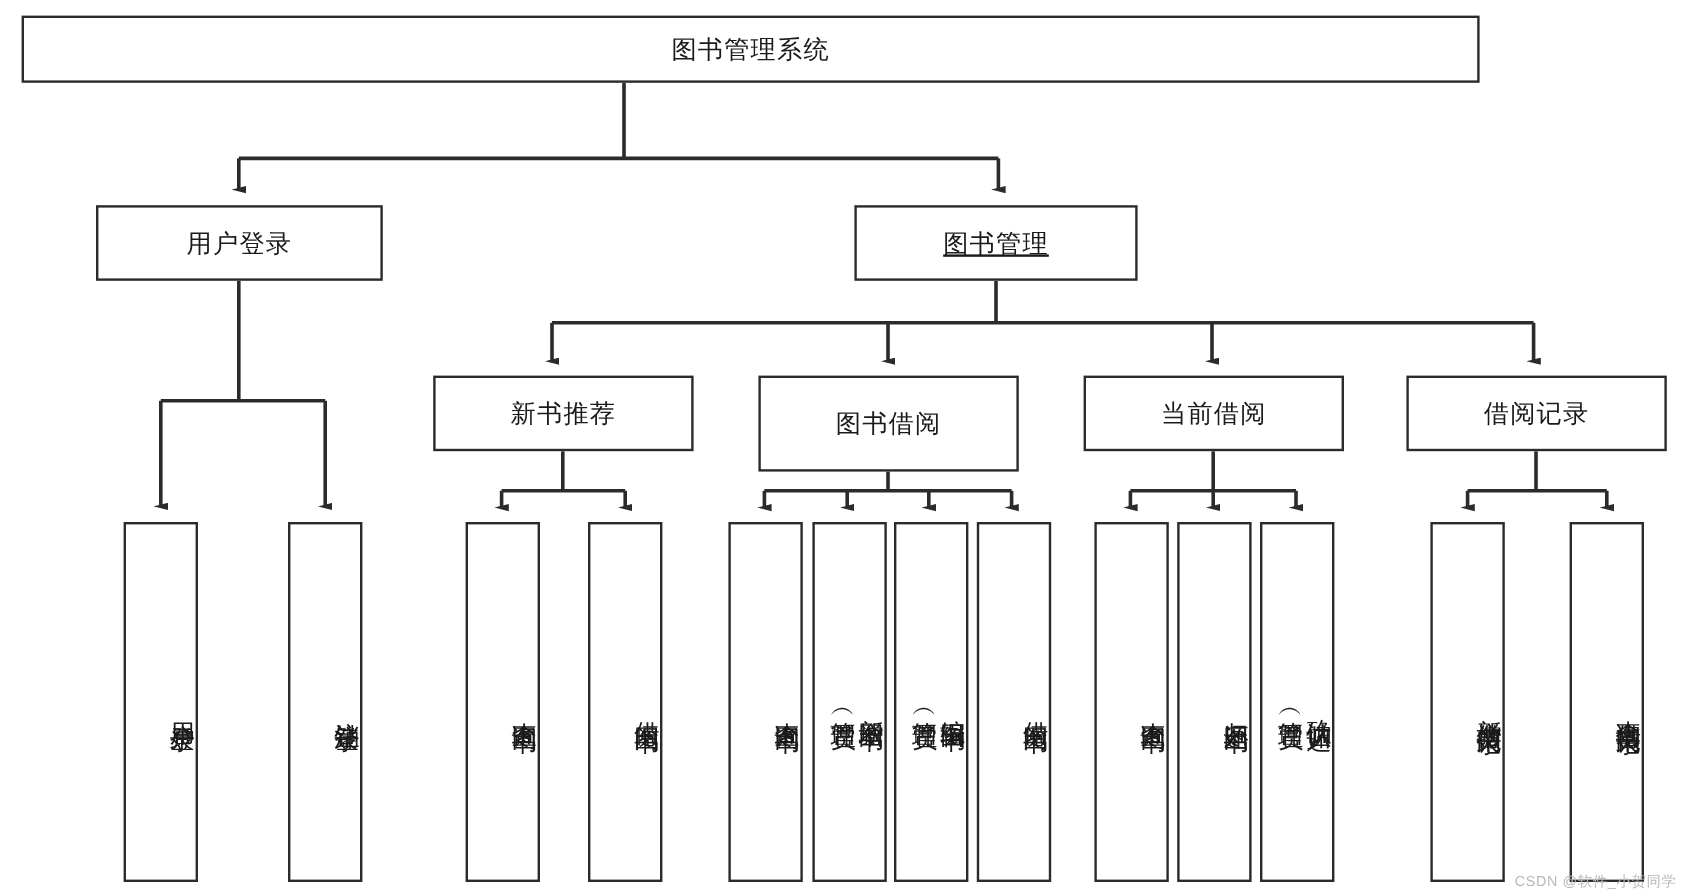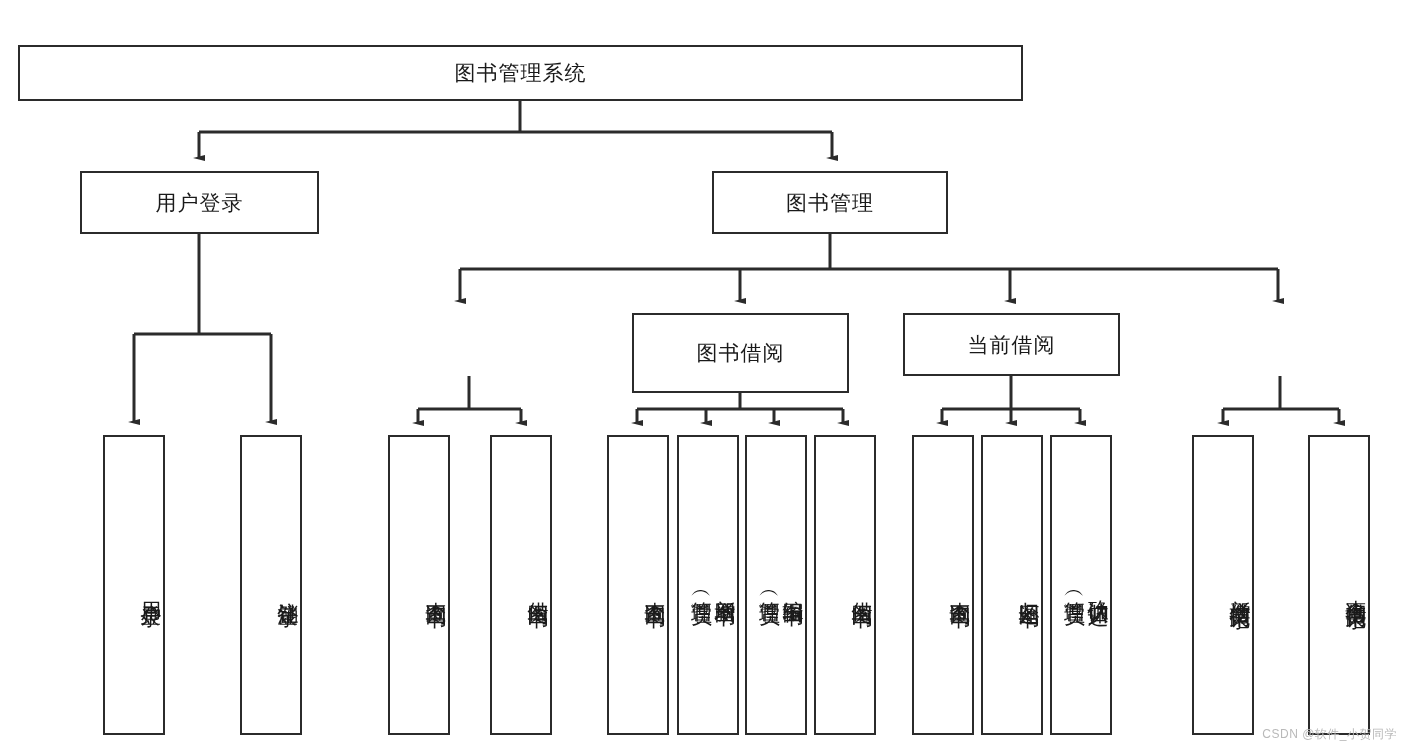--- a/index.html
+++ b/index.html
@@ -114,36 +114,42 @@
       <path d="M1011,409 L1011,423" marker-end="url(#arrow)"></path>
       <path d="M1080,409 L1080,423" marker-end="url(#arrow)"></path>
 
       <path d="M1280,376 L1280,409"></path>
       <path d="M1223,409 L1339,409"></path>
       <path d="M1223,409 L1223,423" marker-end="url(#arrow)"></path>
       <path d="M1339,409 L1339,423" marker-end="url(#arrow)"></path>
     </g>
   </svg>
 
-  <div class="node horiz" style="left:18px; top:13px; width:1005px; height:56px;margin-top:32px;">
+  <div class="node horiz" style="left:18px; top:13px; width:1215px; height:56px;">
     <span class="node-label">图书管理系统</span>
   </div>
 
   <div class="node horiz" style="left:80px; top:171px; width:239px; height:63px;">
     <span class="node-label">用户登录</span>
   </div>
-  <div class="node horiz" style="left:712px; top:171px; width:236px; height:63px;">
+  <div class="node horiz" style="left:712px; top:171px; width:236px; height:63px;text-decoration:underline;">
     <span class="node-label">图书管理</span>
   </div>
 
+  <div class="node horiz" style="left:361px; top:313px; width:217px; height:63px;">
+    <span class="node-label">新书推荐</span>
+  </div>
   <div class="node horiz" style="left:632px; top:313px; width:217px; height:80px;">
     <span class="node-label">图书借阅</span>
   </div>
   <div class="node horiz" style="left:903px; top:313px; width:217px; height:63px;">
     <span class="node-label">当前借阅</span>
+  </div>
+  <div class="node horiz" style="left:1172px; top:313px; width:217px; height:63px;">
+    <span class="node-label">借阅记录</span>
   </div>
 
   <div class="node vert" style="left:103px; top:435px; width:62px; height:300px;">
     <span class="node-label">用户登录</span>
   </div>
   <div class="node vert" style="left:240px; top:435px; width:62px; height:300px;">
     <span class="node-label">注销登录</span>
   </div>
 
   <div class="node vert" style="left:388px; top:435px; width:62px; height:300px;">

